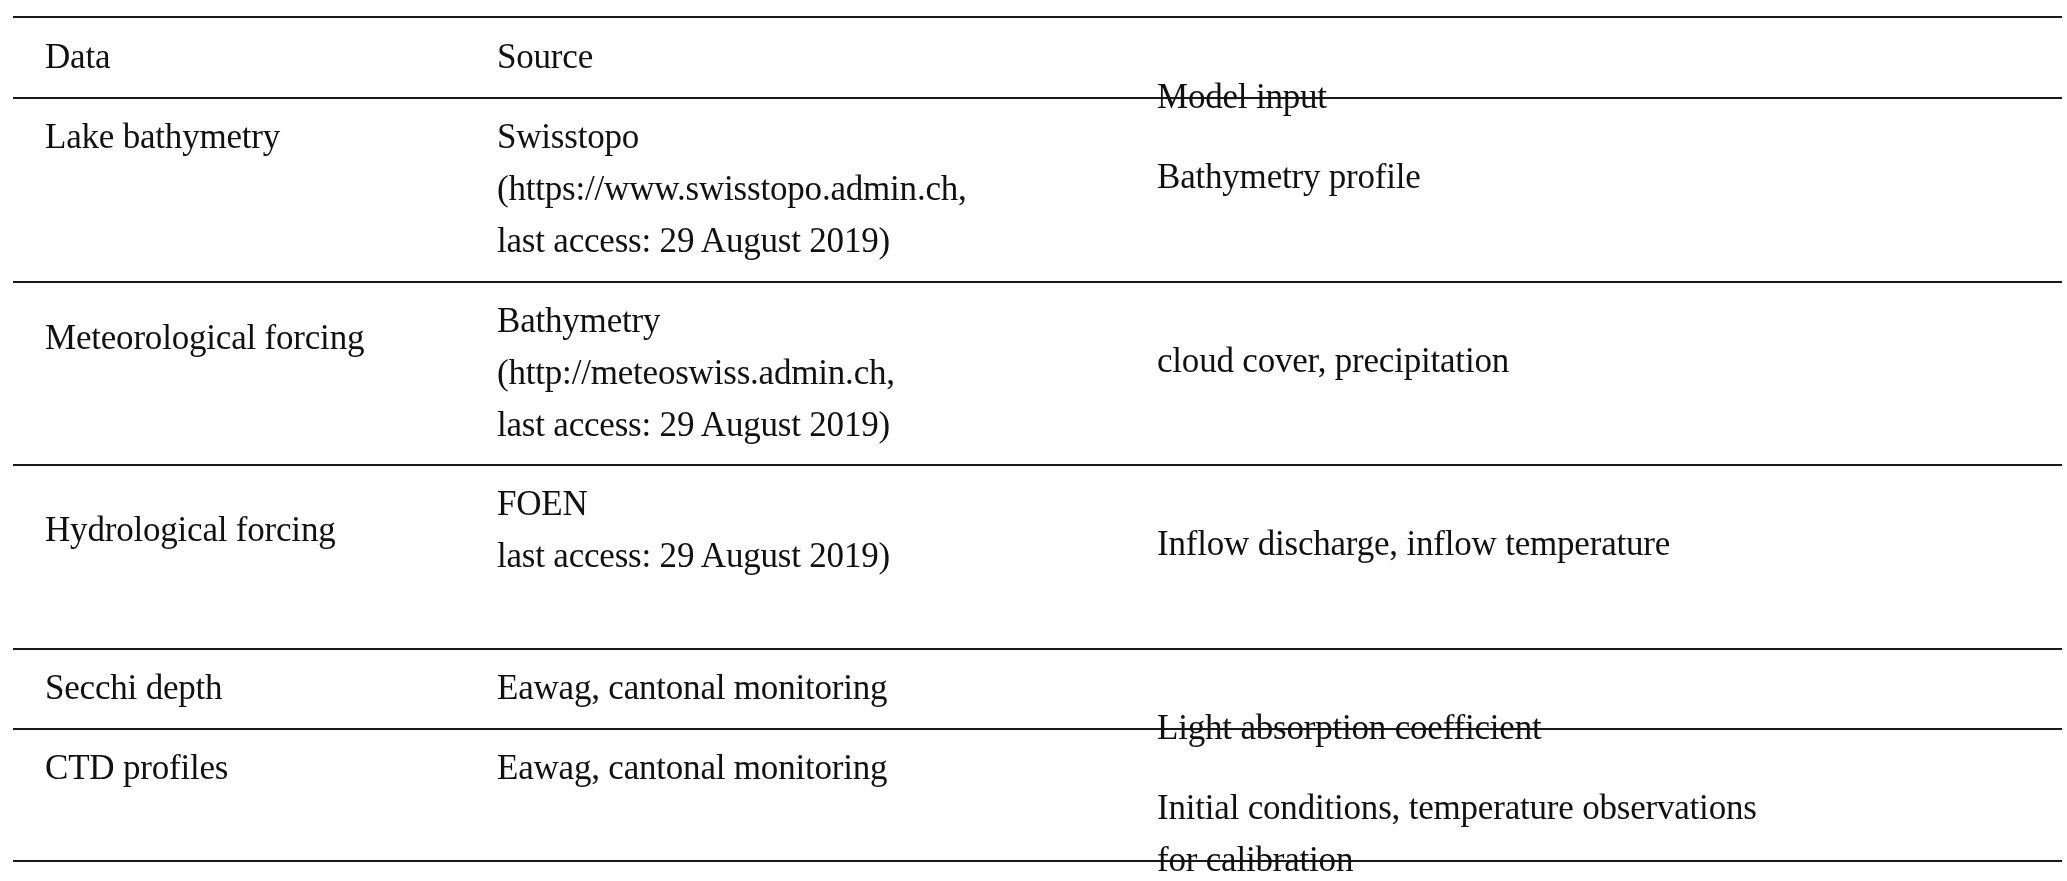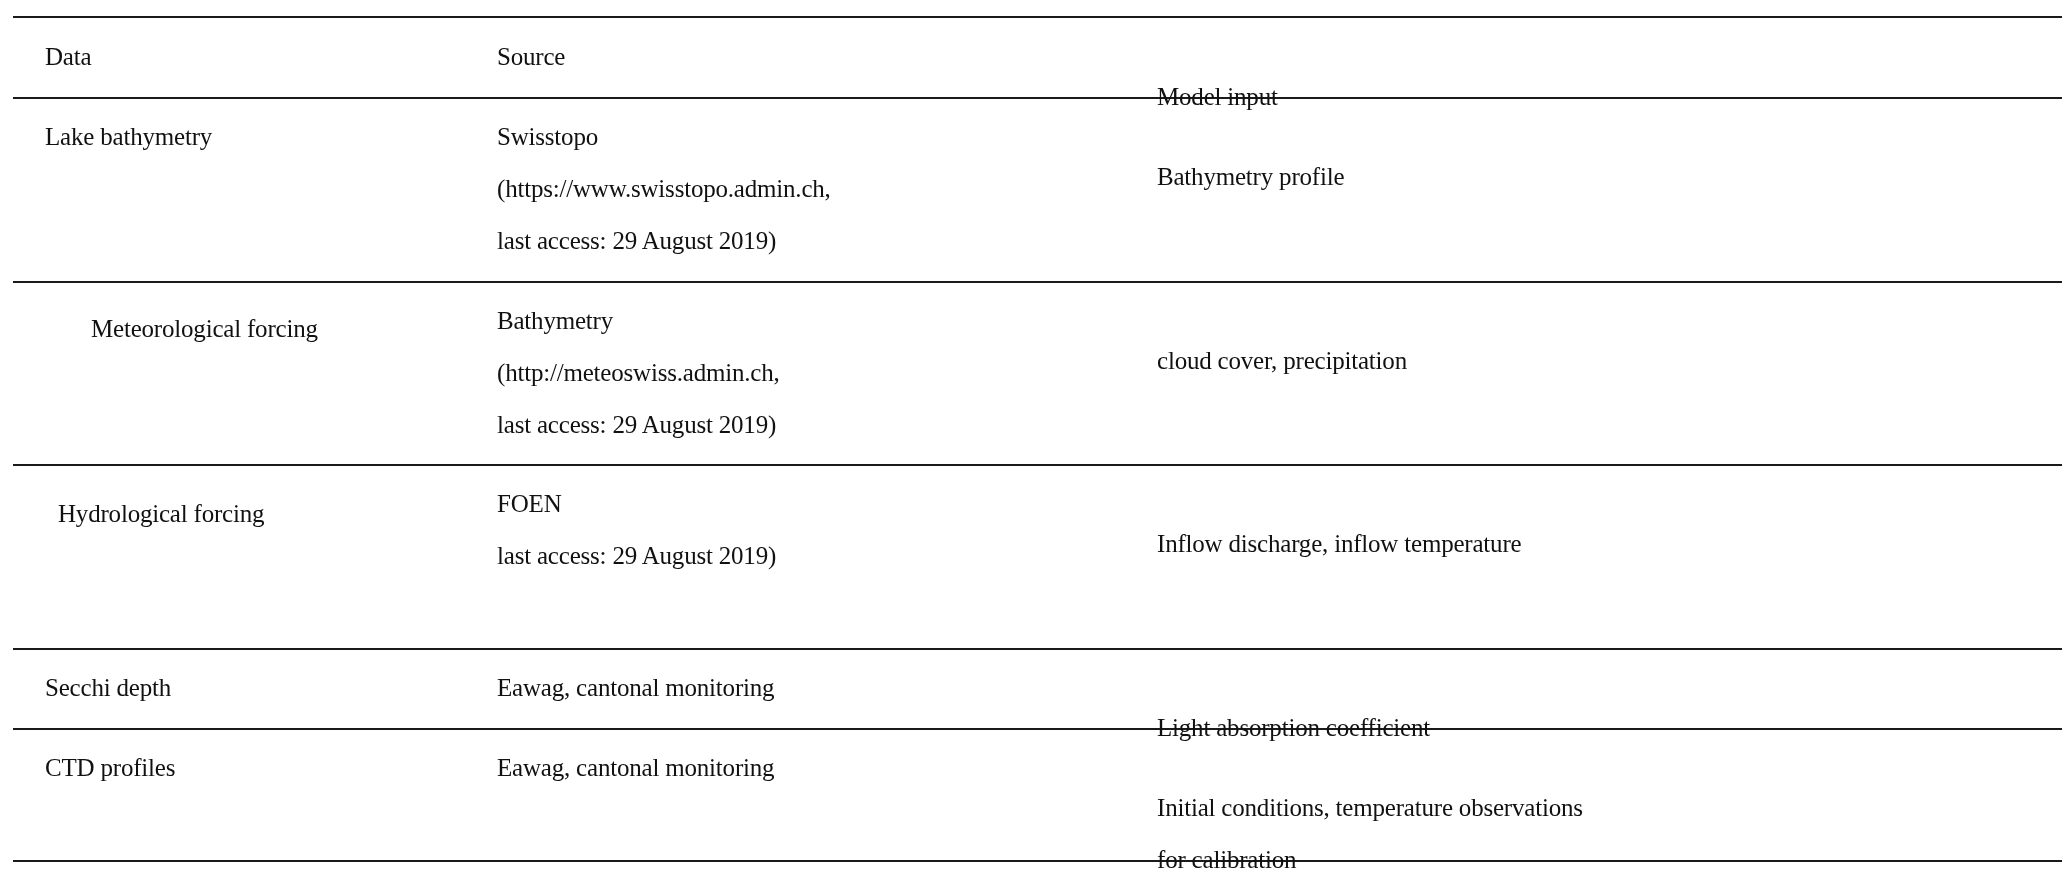--- a/index.html
+++ b/index.html
@@ -17,21 +17,21 @@
     }
     .rule {
       position: absolute;
       left: 13px;
       width: 2049px;
       height: 2px;
       background: #1a1a1a;
     }
     .cell {
       position: absolute;
-      font-size: 25px;
+      font-size: 35px;
       line-height: 52px;
       white-space: nowrap;
       letter-spacing: -0.2px;
     }
     .line { display: block; }
     .c1 { left: 45px; }
     .c2 { left: 497px; }
     .c3 { left: 1157px; margin-top: 40px; }
   </style>
 </head>
@@ -59,33 +59,33 @@
       <span class="line">Swisstopo</span>
       <span class="line">(https://www.swisstopo.admin.ch,</span>
       <span class="line">last access: 29 August 2019)</span>
     </div>
     <div class="cell c3" style="top:111px;">
       <span class="line">Bathymetry profile</span>
     </div>
   </div>
 
   <div>
-    <div class="cell c1" style="top:303px;margin-left:46px;">Meteorological forcing</div>
+    <div class="cell c1" style="top:312px;">Meteorological forcing</div>
     <div class="cell c2" style="top:295px;">
       <span class="line">Bathymetry</span>
       <span class="line">(http://meteoswiss.admin.ch,</span>
       <span class="line">last access: 29 August 2019)</span>
     </div>
     <div class="cell c3" style="top:295px;">
       <span class="line">cloud cover, precipitation</span>
     </div>
   </div>
 
   <div>
-    <div class="cell c1" style="top:488px;margin-left:13px;">Hydrological forcing</div>
+    <div class="cell c1" style="top:504px;">Hydrological forcing</div>
     <div class="cell c2" style="top:478px;">
       <span class="line">FOEN</span>
       <span class="line">last access: 29 August 2019)</span>
     </div>
     <div class="cell c3" style="top:478px;">
       <span class="line">Inflow discharge, inflow temperature</span>
     </div>
   </div>
 
   <div>

